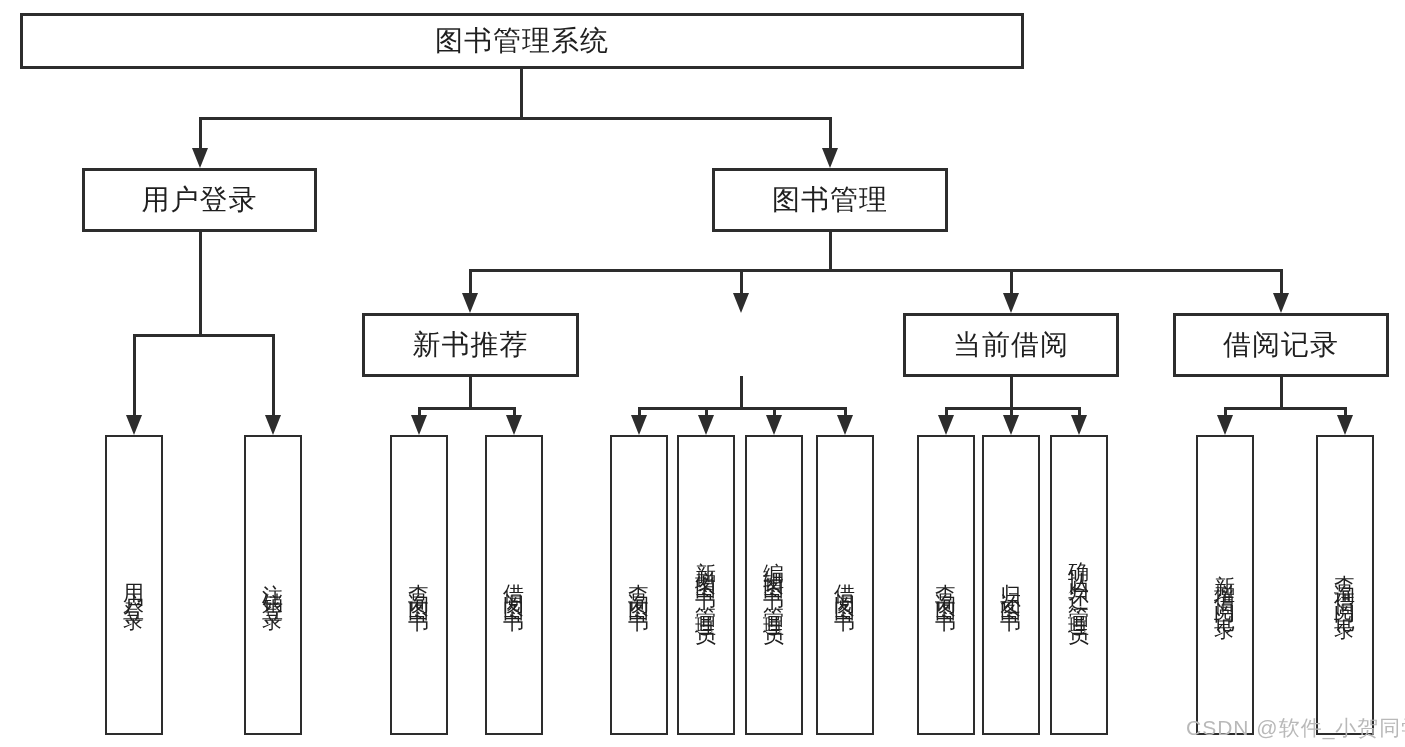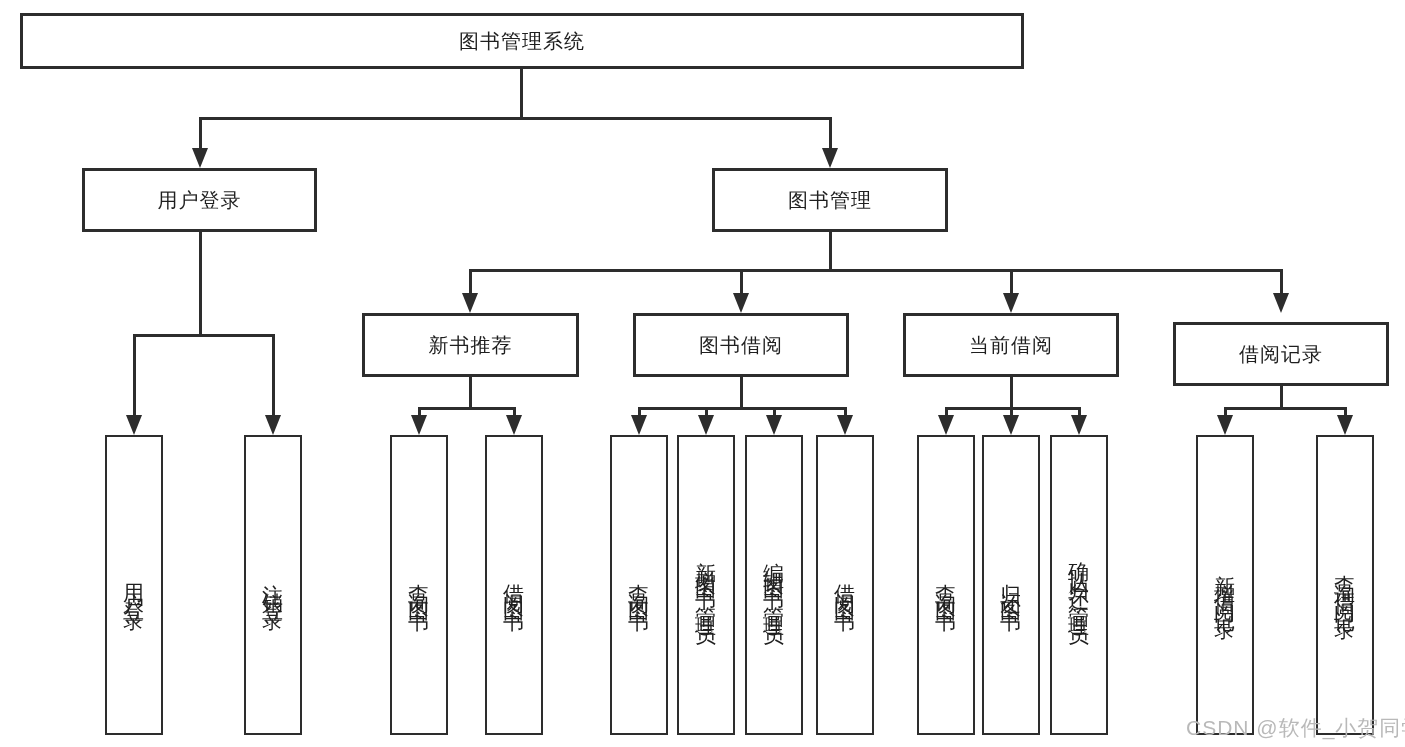--- a/index.html
+++ b/index.html
@@ -17,21 +17,21 @@
   }
   
   .node {
     position: absolute;
     box-sizing: border-box;
     border: 3px solid #2d2d2d;
     background: #ffffff;
     display: flex;
     align-items: center;
     justify-content: center;
-    font-size: 20px;
+    font-size: 28px;
     color: #1f1f1f;
     letter-spacing: 1px;
     z-index: 2;
   }
   .vnode {
     border-width: 2px;
     writing-mode: vertical-rl;
     text-orientation: mixed;
     font-size: 21px;
     letter-spacing: 9px;
@@ -74,23 +74,22 @@
 <body>
 
 <div id="canvas">
 
   <div class="node" style="left:20px; top:13px; width:1004px; height:56px;">图书管理系统</div>
 
   <div class="node" style="left:82px; top:168px; width:235px; height:64px;">用户登录</div>
   <div class="node" style="left:712px; top:168px; width:236px; height:64px;">图书管理</div>
 
   <div class="node" style="left:362px; top:313px; width:217px; height:64px;">新书推荐</div>
-  <div class="node" style="left:633px; top:313px; width:216px; height:64px;">图书借阅</div>
   <div class="node" style="left:903px; top:313px; width:216px; height:64px;font-family:Liberation Serif, serif;">当前借阅</div>
-  <div class="node" style="left:1173px; top:313px; width:216px; height:64px;margin-top:9px;">借阅记录</div>
+  <div class="node" style="left:1173px; top:313px; width:216px; height:64px;">借阅记录</div>
 
   <div class="node vnode" style="left:105px; top:435px; width:58px; height:300px;">用户登录</div>
   <div class="node vnode" style="left:244px; top:435px; width:58px; height:300px;">注销登录</div>
 
   <div class="node vnode" style="left:390px; top:435px; width:58px; height:300px;">查询图书</div>
   <div class="node vnode" style="left:485px; top:435px; width:58px; height:300px;">借阅图书</div>
 
   <div class="node vnode" style="left:610px; top:435px; width:58px; height:300px;">查询图书</div>
   <div class="node vnode" style="left:677px; top:435px; width:58px; height:300px;">新增图书（管理员）</div>
   <div class="node vnode" style="left:745px; top:435px; width:58px; height:300px;">编辑图书（管理员）</div>

